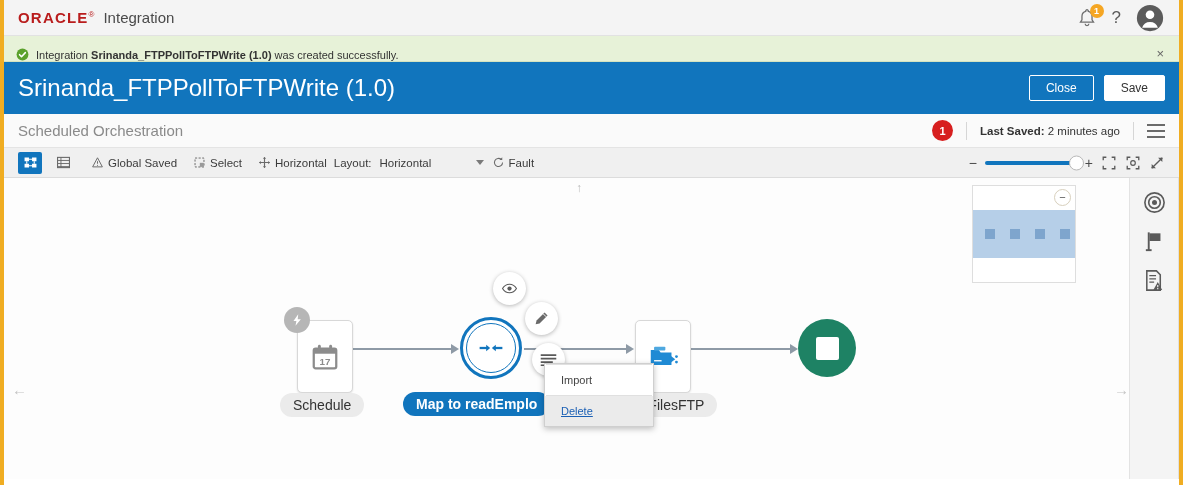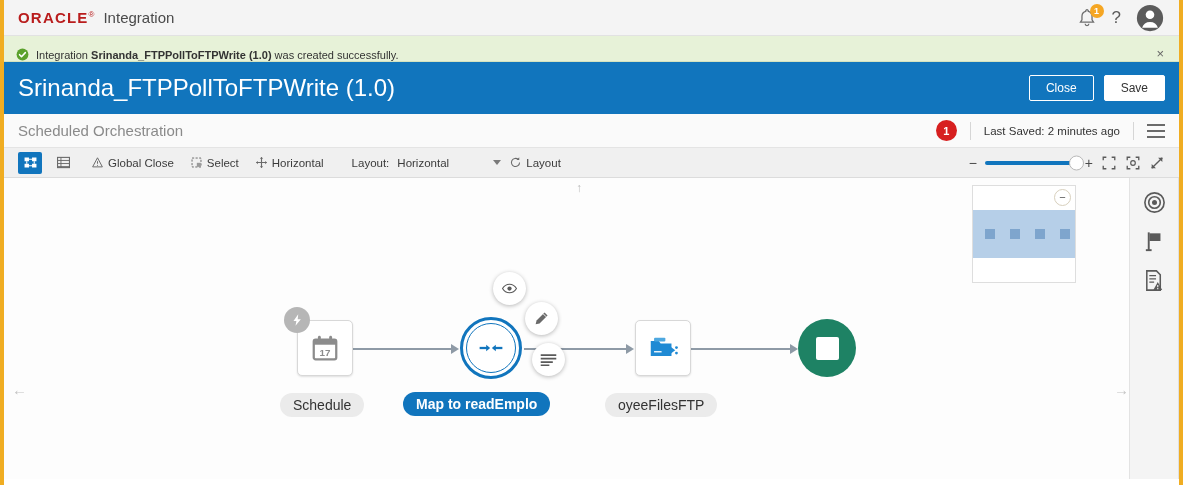--- a/index.html
+++ b/index.html
@@ -148,21 +148,21 @@
     color: #fff;
     font-size: 11px; font-weight: bold;
     display: flex; align-items: center; justify-content: center;
   }
   .vsep {
     width: 1px; height: 18px;
     background: #d6d6d6;
     margin: 0 13px;
   }
   .last-saved { font-size: 11.5px; color: #333; white-space: nowrap; }
-  .last-saved b { font-weight: normal; }
+  .last-saved b { font-weight: bold; }
   .burger-menu {
     width: 18px; height: 14px;
     display: flex; flex-direction: column; justify-content: space-between;
     cursor: pointer;
   }
   .burger-menu span { display: block; height: 2px; background: #6b6b6b; }
 
   
   .toolbar {
     height: 30px;
@@ -184,21 +184,21 @@
     display: flex; align-items: center;
     gap: 4px;
     font-size: 11.5px;
     color: #3b3b3b;
     margin-left: 16px;
     cursor: pointer;
     white-space: nowrap;
   }
   .tb-label-plain {
     font-size: 11.5px; color: #3b3b3b;
-    margin-left: 28px; white-space: nowrap;
+    margin-left: 7px; white-space: nowrap;
   }
   .layout-select {
     display: flex; align-items: center;
     margin-left: 8px;
     min-width: 104px;
     font-size: 11.5px;
     color: #3b3b3b;
     cursor: pointer;
   }
   .layout-select .caret {
@@ -299,21 +299,21 @@
   }
   .edge-arrow {
     position: absolute;
     width: 0; height: 0;
     border-top: 5px solid transparent;
     border-bottom: 5px solid transparent;
     border-left: 8px solid #8e9aa6;
   }
   .node-box {
     position: absolute;
-    width: 56px; height: 56px;
+    width: 56px; height: 73px;
     background: #ffffff;
     border: 1px solid #d8d8d8;
     border-radius: 5px;
     display: flex; align-items: center; justify-content: center;
     box-shadow: 0 1px 2px rgba(0,0,0,0.12);
     cursor: pointer;
     text-decoration: underline;
   }
   .trigger-badge {
     position: absolute;
@@ -484,21 +484,21 @@
         <path d="M3 7.6h14 M3 11.2h14 M3 14.8h14 M7 4v12" stroke="#6a6a6a" stroke-width="1.1"></path>
       </svg>
     </div>
 
     <div class="tb-item">
       <svg width="13" height="13" viewBox="0 0 16 16">
         <path d="M8 2.2l6 11.2H2z" fill="none" stroke="#6a6a6a" stroke-width="1.2"></path>
         <path d="M8 6.4v3.1" stroke="#6a6a6a" stroke-width="1.2"></path>
         <circle cx="8" cy="11.4" r="0.7" fill="#6a6a6a"></circle>
       </svg>
-      <span>Global Close</span>
+      <span>Global Saved</span>
     </div>
 
     <div class="tb-item">
       <svg width="13" height="13" viewBox="0 0 16 16">
         <rect x="2.5" y="2.5" width="11" height="11" fill="none" stroke="#6a6a6a" stroke-width="1.2" stroke-dasharray="2.6 1.8"></rect>
         <rect x="8.4" y="8.4" width="5" height="5" fill="#9a9a9a"></rect>
       </svg>
       <span>Select</span>
     </div>
 
@@ -514,21 +514,21 @@
     <div class="layout-select">
       <span>Horizontal</span>
       <span class="caret"></span>
     </div>
 
     <div class="tb-item" style="margin-left:8px;">
       <svg width="13" height="13" viewBox="0 0 16 16">
         <path d="M13 8a5 5 0 1 1-1.6-3.7" fill="none" stroke="#6a6a6a" stroke-width="1.3"></path>
         <path d="M12.6 1.6v3.3H9.3z" fill="#6a6a6a"></path>
       </svg>
-      <span>Layout</span>
+      <span>Fault</span>
     </div>
 
     <div class="zoom-group">
       <div class="zoom-minus">−</div>
       <div class="zoom-slider">
         <div class="zoom-handle"></div>
       </div>
       <div class="zoom-plus">+</div>
       <svg class="zoom-ic" viewBox="0 0 18 18">
         <path d="M2.5 6V2.5H6 M12 2.5h3.5V6 M15.5 12v3.5H12 M6 15.5H2.5V12" fill="none" stroke="#5a5a5a" stroke-width="1.5"></path>
@@ -600,20 +600,30 @@
             <path d="M13.6 2.9l3.5 3.5-9.4 9.4-4.6 1.1 1.1-4.6z" fill="#6a6a6a"></path>
             <path d="M12 4.5l3.5 3.5" stroke="#ffffff" stroke-width="1.1"></path>
           </svg>
         </div>
         <div class="fab" style="left:528px; top:165px;">
           <svg width="19" height="15" viewBox="0 0 22 16">
             <path d="M2 3h18 M2 7h18 M2 11h14 M2 14.6h10" stroke="#5a5a5a" stroke-width="1.9"></path>
           </svg>
         </div>
 
+        <div class="ctx-menu" style="left:540px; top:185px;">
+          <div class="ctx-sep"></div>
+          <div class="ctx-item">
+            <span>Import</span>
+          </div>
+          <div class="ctx-sep"></div>
+          <div class="ctx-item hovered">
+            <span>Delete</span>
+          </div>
+        </div>
 
         <div class="node-box" style="left:631px; top:142px;">
           <svg width="32" height="32" viewBox="0 0 34 34">
             <path d="M4 9.5h8.5l2 2.6H26v13.4H4z" fill="#1f8ad4"></path>
             <rect x="7.5" y="6" width="12" height="4" rx="1" fill="#4ea8e0"></rect>
             <path d="M24 14.8l6 4.6-6 4.6z" fill="#1f8ad4"></path>
             <circle cx="31.3" cy="16.6" r="1.5" fill="#1f8ad4"></circle>
             <circle cx="31.3" cy="22.4" r="1.5" fill="#1f8ad4"></circle>
             <path d="M7.5 21h8" stroke="#ffffff" stroke-width="1.4"></path>
           </svg>

